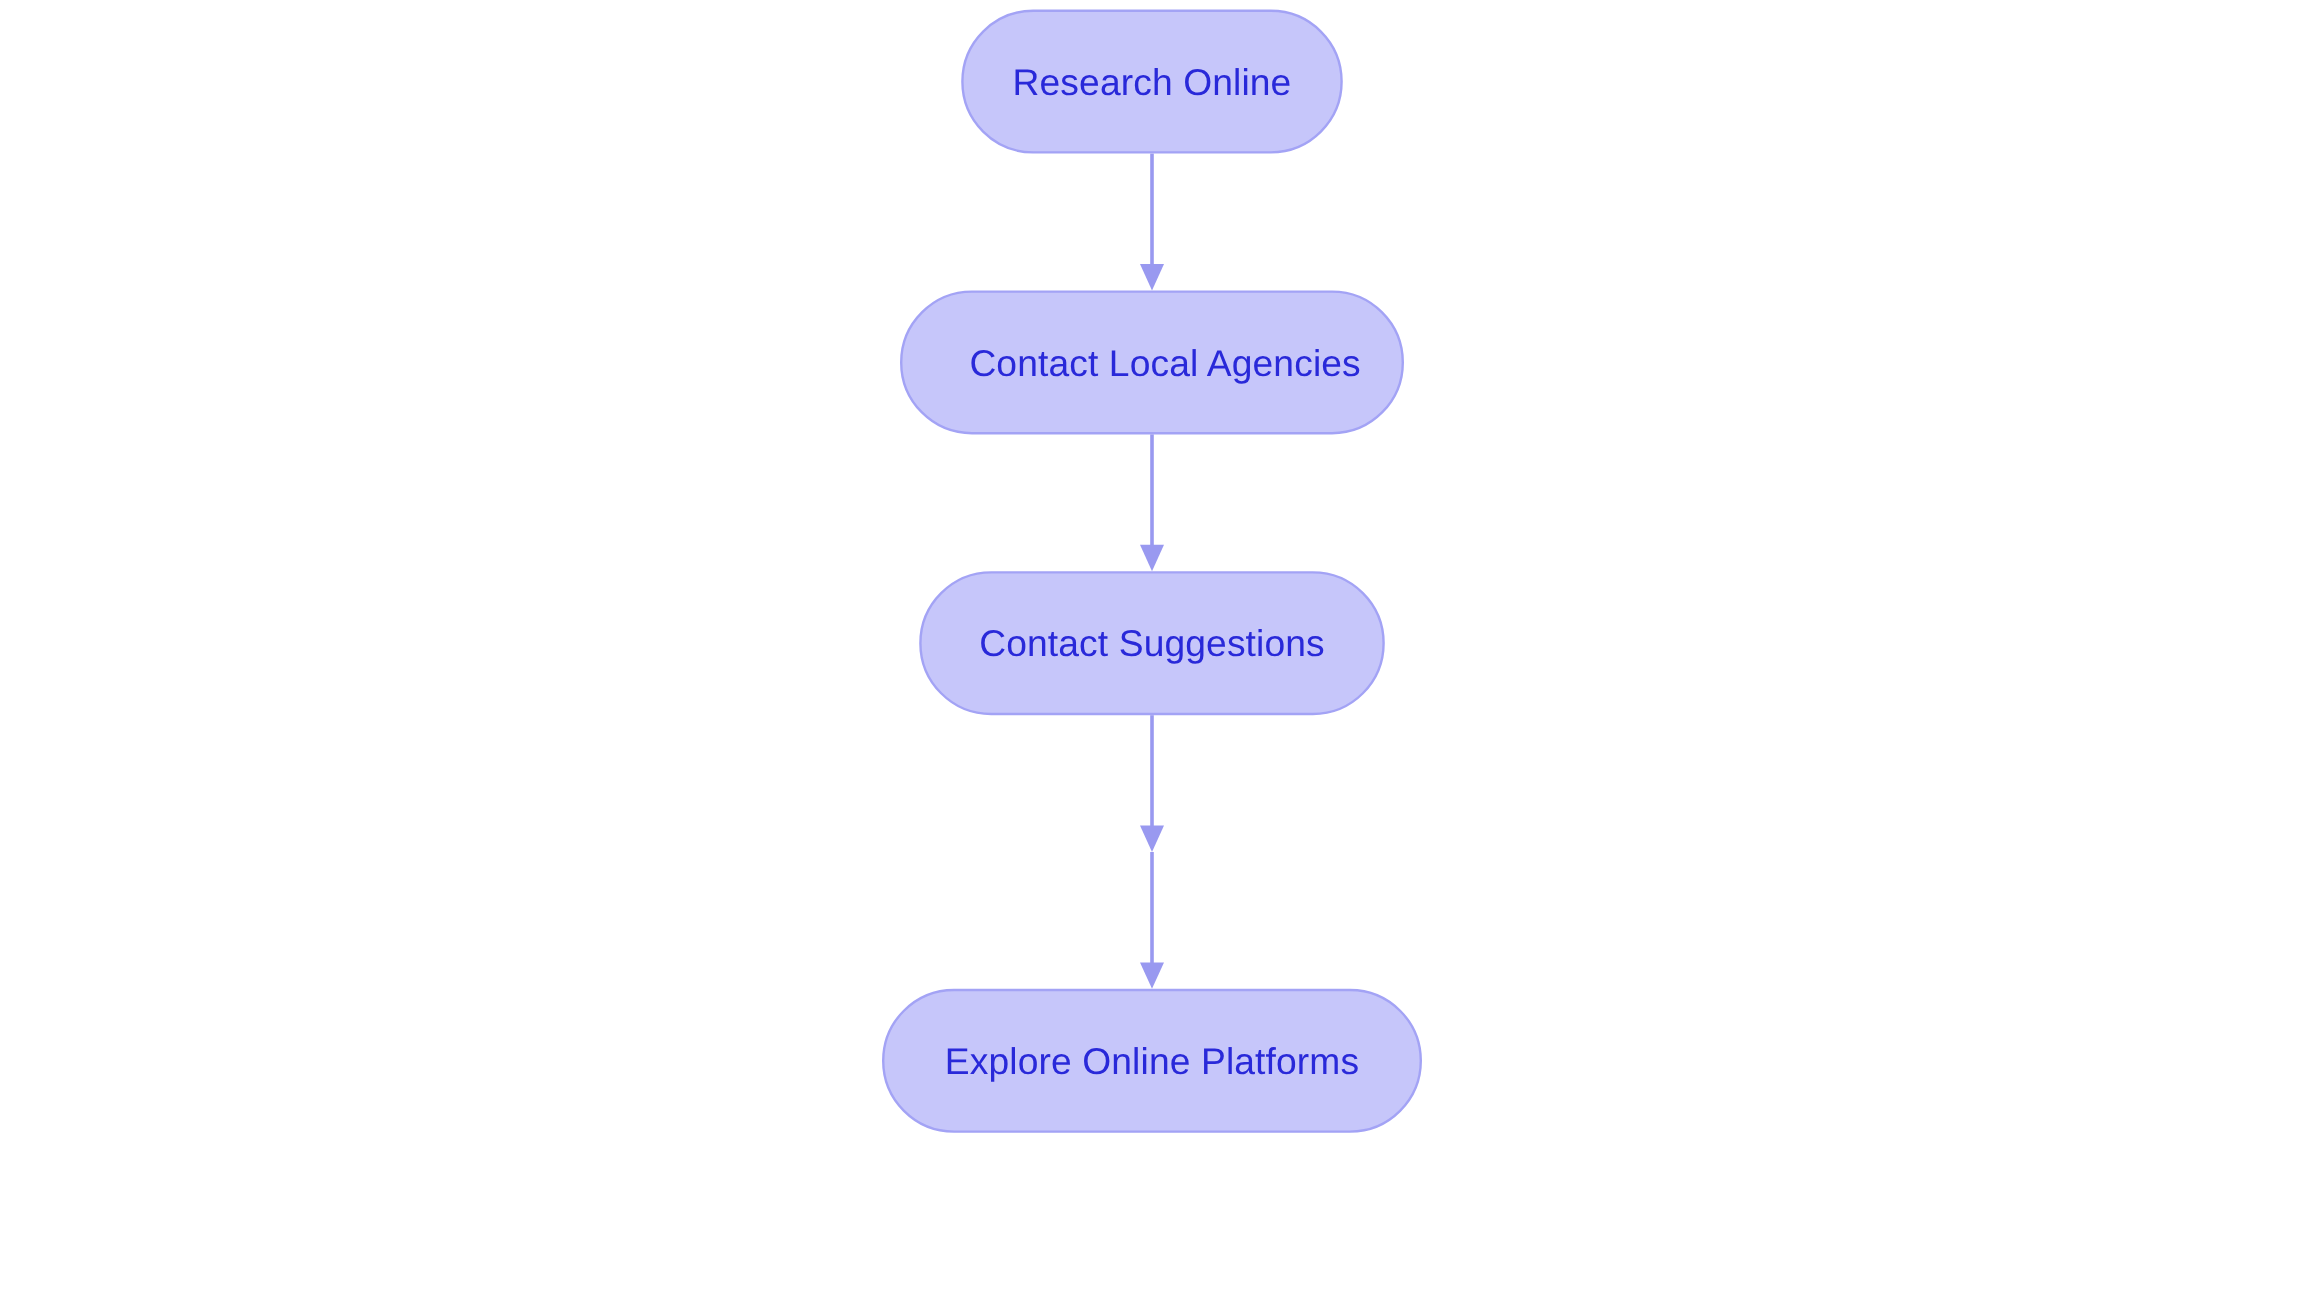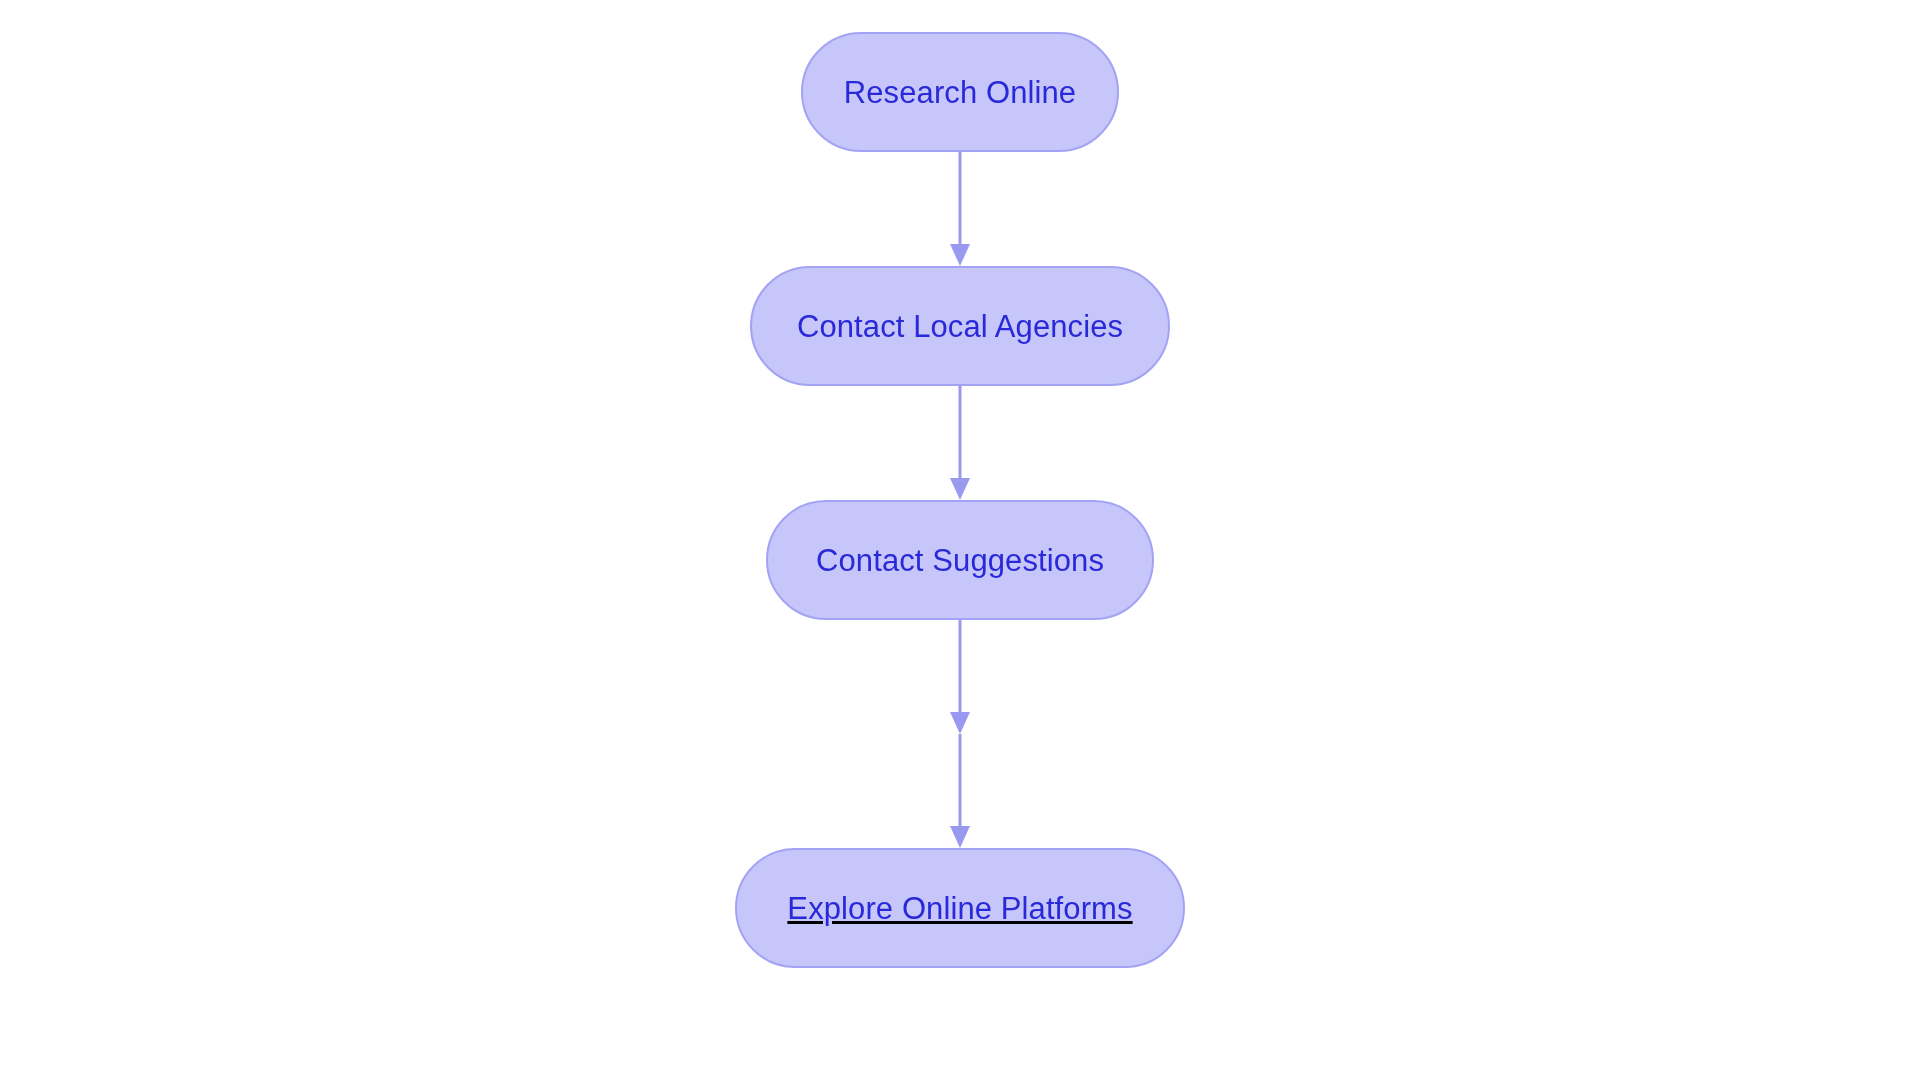--- a/index.html
+++ b/index.html
@@ -21,21 +21,21 @@
   .flow-column {
     position: absolute;
     left: 0;
     top: 0;
     width: 1920px;
     height: 921px;
     display: flex;
     flex-direction: column;
     align-items: center;
     justify-content: flex-start;
-    padding-top: 32px;
+    padding-top: 8px;
     box-sizing: border-box;
   }
 
   
   .node {
     position: relative;
     box-sizing: border-box;
     height: 120px;
     display: flex;
     align-items: center;
@@ -52,24 +52,24 @@
     font-weight: 400;
     color: #2929d9;
     letter-spacing: 0.1px;
     white-space: nowrap;
     line-height: 1;
     padding: 0 34px;
   }
 
   
   .node.w1 { width: 318px; }
-  .node.w2 { width: 420px; }
+  .node.w2 { width: 420px; justify-content: flex-end; }
   .node.w3 { width: 388px; }
   .node.w4 { width: 496px; }
-  .node.w5 { width: 450px; text-decoration: underline; }
+  .node.w5 { width: 450px; }
 
   
   .connector {
     position: relative;
     width: 24px;
     height: 114px;
     flex: 0 0 auto;
     display: block;
   }
   .connector svg {

